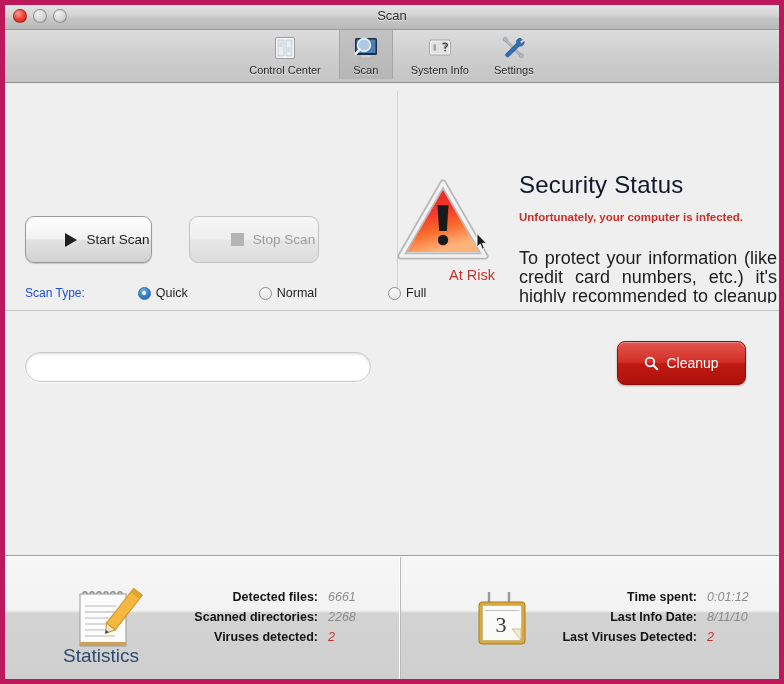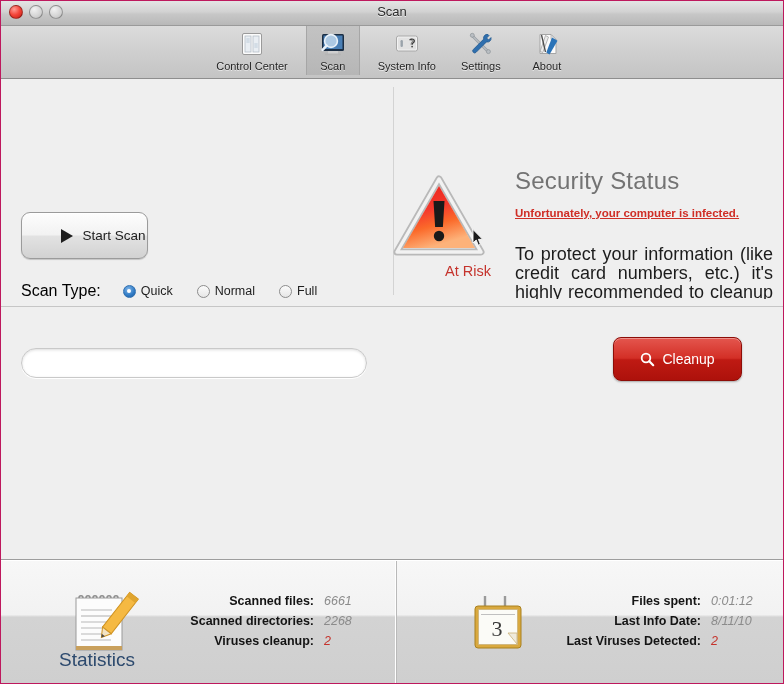--- a/index.html
+++ b/index.html
@@ -5,21 +5,21 @@
   html,body{margin:0;padding:0;}
   body{
     width:784px;height:684px;overflow:hidden;
     font-family:"Liberation Sans", sans-serif;
     background:#d9d9d9;
     -webkit-font-smoothing:antialiased;
   }
   .window{
     position:relative;width:784px;height:684px;box-sizing:border-box;
     background:#eceaea;
-    border:1px solid #be185d;
+    border:5px solid #be185d;
     display:flex;flex-direction:column;
   }
 
   
   .titlebar{
     position:relative;height:24px;flex:0 0 24px;
     background:linear-gradient(to bottom,#e4e4e4 0%,#d2d2d2 45%,#c7c7c7 55%,#b8b8b8 100%);
     border-bottom:1px solid #9a9a9a;
   }
   .lights{position:absolute;left:8px;top:4px;display:flex;gap:6px;}
@@ -75,44 +75,44 @@
   }
   #start-scan{left:20px;top:133px;width:127px;}
   #stop-scan{left:184px;top:133px;width:130px;color:#9d9d9d;
     background:linear-gradient(to bottom,#f6f6f6 0%,#efefef 48%,#e6e6e6 52%,#dcdcdc 100%);
     border:1px solid #c2c2c2;box-shadow:none;}
   .tri-play{width:0;height:0;border-left:12px solid #1f1f1f;
     border-top:7px solid transparent;border-bottom:7px solid transparent;}
   .sq-stop{width:13px;height:13px;background:#b4b4b4;}
 
   .scan-type-row{position:absolute;left:20px;top:203px;display:flex;align-items:center;}
-  .scan-type-label{font-size:16px;color:#000000;margin-right:22px;}
-  .radio{display:flex;align-items:center;gap:5px;margin-right:24px;cursor:default;}
+  .scan-type-label{font-size:12px;color:#1d4ed8;margin-right:6px;}
+  .radio{display:flex;align-items:center;gap:5px;margin-right:24px;cursor:default;margin-left:47px;}
   .rbox{width:13px;height:13px;border-radius:50%;box-sizing:border-box;
     border:1px solid #8c8c8c;background:linear-gradient(to bottom,#fbfbfb,#e6e6e6);
     display:flex;align-items:center;justify-content:center;}
   .rbox.on{border:1px solid #2f6fb0;
     background:radial-gradient(circle at 40% 30%,#7fb4e8 0%,#2f7ac4 60%,#1f5a9b 100%);}
   .rdot{width:4px;height:4px;border-radius:50%;background:#fff;}
   .radio span.lbl{font-size:12.5px;color:#1d1d1d;}
 
   .progbar{position:absolute;left:20px;top:269px;width:346px;height:30px;
     border-radius:15px;background:#ffffff;box-sizing:border-box;
     border:1px solid #c9c9c9;
     box-shadow:inset 0 1px 3px rgba(0,0,0,.14), 0 1px 0 #fff;}
 
   
   .warn-wrap{position:absolute;left:386px;top:96px;width:104px;text-align:right;}
   .warn-ico{width:92px;height:82px;margin:0 auto;}
   .at-risk{font-size:14.5px;color:#c5332c;margin-top:6px;}
 
-  .sec-title{position:absolute;left:514px;top:88px;font-size:24px;color:#737373;
+  .sec-title{position:absolute;left:514px;top:88px;font-size:24px;color:#0f172a;
     letter-spacing:.2px;}
   .sec-sub{position:absolute;left:514px;top:127px;width:258px;font-size:11.5px;
-    font-weight:bold;color:#cf2e26;line-height:14px;text-align:justify;text-decoration:underline;}
+    font-weight:bold;color:#cf2e26;line-height:14px;text-align:justify;}
   .sec-body{position:absolute;left:514px;top:166px;width:258px;font-size:18px;
     color:#1c1c1c;line-height:19px;text-align:justify;
     height:54px;overflow:hidden;}
 
   .btn-cleanup{position:absolute;left:612px;top:258px;width:127px;height:42px;
     border-radius:8px;display:flex;align-items:center;justify-content:center;gap:7px;
     color:#fff;font-size:14px;cursor:default;
     background:linear-gradient(to bottom,#e4564e 0%,#d32f26 48%,#bf1a13 52%,#ad110b 100%);
     border:1px solid #8d0d07;
     box-shadow:0 1px 2px rgba(0,0,0,.3), inset 0 1px 0 rgba(255,255,255,.35);}
@@ -226,43 +226,35 @@
             <line x1="6" y1="6.5" x2="22" y2="22.5"></line>
           </g>
           <path d="M22 5.5a3.6 3.6 0 0 0-4.3 4.6L7.5 20.3a2 2 0 1 0 2.8 2.8L20.5 12.9A3.6 3.6 0 0 0 25 8.6l-2.4 2.4-2-2 2.4-2.4z" fill="#2f6fae" stroke="#235a90" stroke-width="0.8"></path>
           <circle cx="6.3" cy="6.3" r="2" fill="#b9bec3" stroke="#8d9398" stroke-width="0.7"></circle>
           <circle cx="22.4" cy="22.6" r="2" fill="#b9bec3" stroke="#8d9398" stroke-width="0.7"></circle>
         </svg>
       </div>
       <div class="tb-label">Settings</div>
     </div>
 
-    <div class="tb-item">
-      <div class="tb-ico">
-        <svg viewBox="0 0 30 30" width="30" height="30">
-          <path d="M8 5.5h11l5 5v14H8z" fill="#fbfbfb" stroke="#a5a5a5"></path>
-          <path d="M19 5.5v5h5z" fill="#e8e8e8" stroke="#a5a5a5" stroke-width="0.7"></path>
-          <path d="M20 8.5l5.5 3.2-8 13.8-3.2-1.9z" fill="#2a73b8"></path>
-          <path d="M13.5 6.5l3 1.6-5.8 15.6-2.6-1.4z" fill="#ececec" stroke="#9b9b9b" stroke-width="0.7"></path>
-          <line x1="9.5" y1="6" x2="13.5" y2="23" stroke="#4a4a4a" stroke-width="1.3"></line>
-        </svg>
-      </div>
-      <div class="tb-label">About</div>
-    </div>
 
   </div>
 
   <div class="main">
 
     <div class="top-area">
       <div class="vdiv"></div>
 
       <div class="btn-scan" id="start-scan">
         <span class="tri-play"></span>
         <span>Start Scan</span>
+      </div>
+      <div class="btn-scan" id="stop-scan">
+        <span class="sq-stop"></span>
+        <span>Stop Scan</span>
       </div>
 
       <div class="scan-type-row">
         <span class="scan-type-label">Scan Type:</span>
 
         <span class="radio">
           <span class="rbox on">
               <span class="rdot"></span>
             </span>
           <span class="lbl">Quick</span>
@@ -347,29 +339,29 @@
             <rect x="40" y="2" width="11" height="44" fill="#f5b942" stroke="#cf9322" stroke-width="1"></rect>
             <path d="M40 46 h11 l-5.5 9 z" fill="#f2e3c4" stroke="#cf9322" stroke-width="1"></path>
             <path d="M43.5 51.8 h4 l-2 3.2 z" fill="#4a4a4a"></path>
             <rect x="40" y="2" width="11" height="5" fill="#e0a52f"></rect>
           </g>
         </svg>
       </div>
       <div class="bp-name">Statistics</div>
       <div class="stats">
         <div class="stat-line">
-          <span class="stat-lbl">Scanned files:</span>
+          <span class="stat-lbl">Detected files:</span>
           <span class="stat-val">6661</span>
         </div>
         <div class="stat-line">
           <span class="stat-lbl">Scanned directories:</span>
           <span class="stat-val">2268</span>
         </div>
         <div class="stat-line">
-          <span class="stat-lbl">Viruses cleanup:</span>
+          <span class="stat-lbl">Viruses detected:</span>
           <span class="stat-val red">2</span>
         </div>
       </div>
     </div>
 
     <div class="bpanel right">
       <div class="bp-ico">
         <svg viewBox="0 0 74 72" width="74" height="72">
           <g stroke="#9a9a9a" stroke-width="2.4" fill="none">
             <path d="M24 10v12"></path>
@@ -380,21 +372,21 @@
           <g stroke="#b9b9b9" stroke-width="0.9">
             <line x1="20" y1="28.5" x2="54" y2="28.5"></line>
           </g>
           <text x="36" y="50" font-family="Liberation Serif, serif" font-size="22" fill="#3a3a3a" text-anchor="middle">3</text>
           <path d="M47 47 h9 v11 z" fill="#efeadc" stroke="#cbb27a" stroke-width="0.8"></path>
         </svg>
       </div>
 
       <div class="stats">
         <div class="stat-line">
-          <span class="stat-lbl">Files spent:</span>
+          <span class="stat-lbl">Time spent:</span>
           <span class="stat-val">0:01:12</span>
         </div>
         <div class="stat-line">
           <span class="stat-lbl">Last Info Date:</span>
           <span class="stat-val">8/11/10</span>
         </div>
         <div class="stat-line">
           <span class="stat-lbl">Last Viruses Detected:</span>
           <span class="stat-val red">2</span>
         </div>

